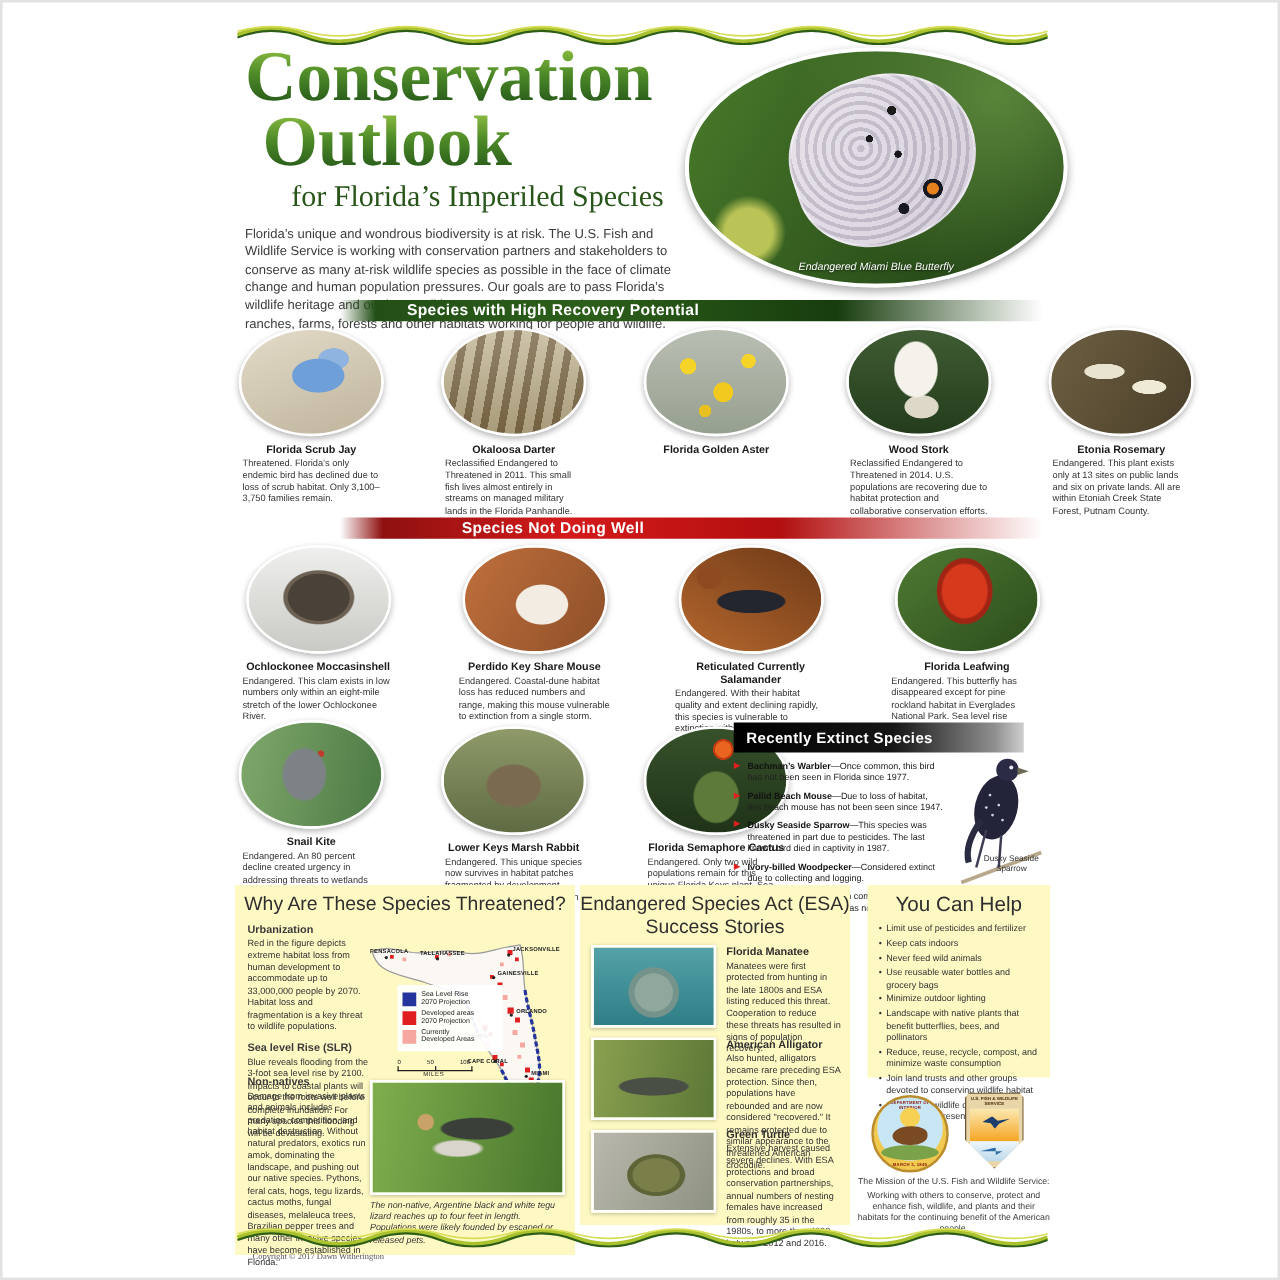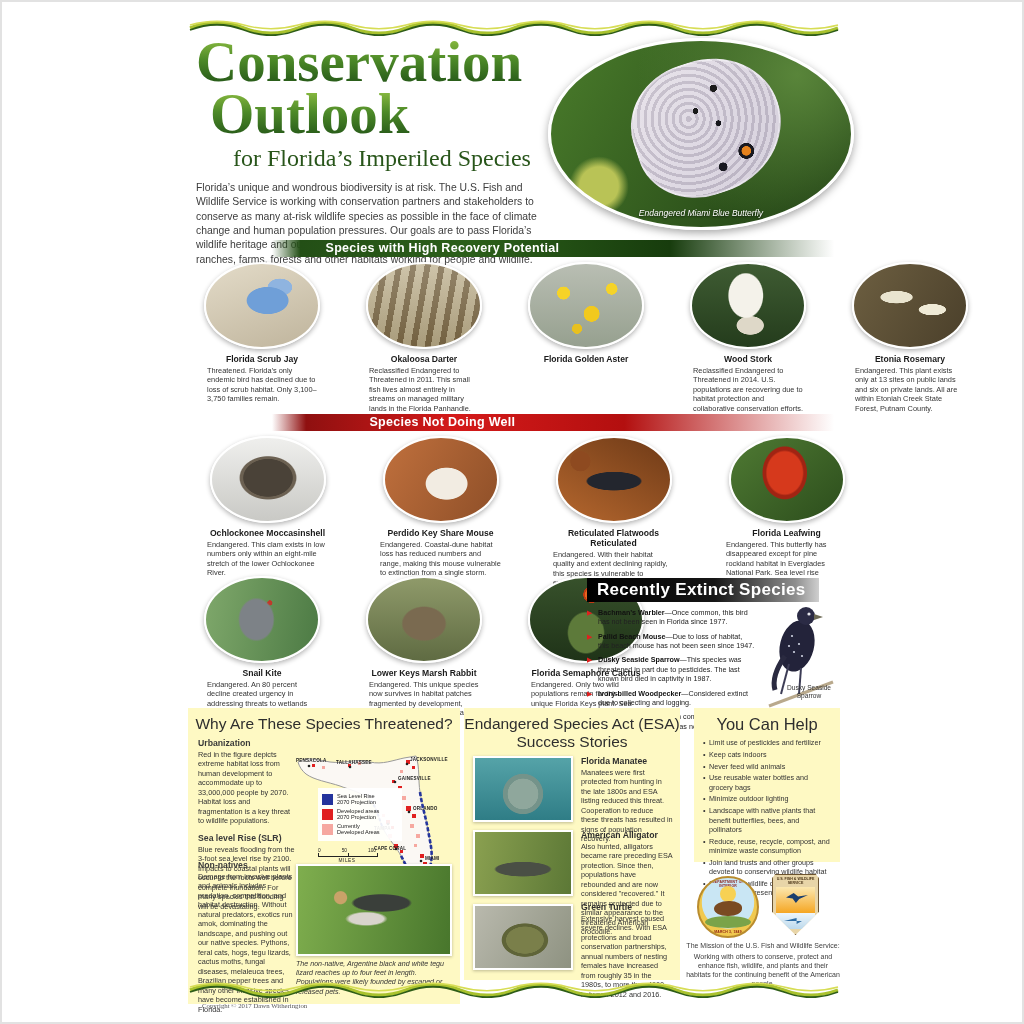--- a/index.html
+++ b/index.html
@@ -20,22 +20,22 @@
     background:radial-gradient(circle 5px at 62% 24%,#1a1a1a 0 70%,transparent 76%),radial-gradient(circle 4px at 46% 36%,#1a1a1a 0 70%,transparent 76%),radial-gradient(circle 4px at 58% 50%,#15151a 0 70%,transparent 76%),radial-gradient(circle 9px at 70% 76%,#e5821e 0 50%,#181820 56% 86%,transparent 90%),radial-gradient(circle 6px at 52% 82%,#181820 0 70%,transparent 76%),repeating-radial-gradient(circle at 40% 40%,rgba(150,142,160,.35) 0 3px,rgba(235,231,238,.35) 3px 7px),linear-gradient(140deg,#e8e3ea,#c9c2d2);}
   .hero-caption{position:absolute;bottom:9px;left:0;width:100%;text-align:center;color:#fff;font-style:italic;font-size:8.5px;text-shadow:0 1px 2px rgba(0,0,0,.7);}
 
   
   .banner{position:absolute;left:84px;width:568px;height:17px;}
   .banner-green{background:linear-gradient(90deg,rgba(34,77,22,0) 0%,#234f16 5%,#2c5f1a 35%,#173c0d 70%,rgba(23,60,13,0) 99%);}
   .banner-red{background:linear-gradient(90deg,rgba(143,16,16,0) 0%,#8f1010 6%,#d41a1a 32%,#b30f0f 62%,rgba(179,15,15,0) 99%);}
   .banner span{position:absolute;left:30%;top:0;transform:translateX(-50%);color:#fff;font-size:12.5px;font-weight:bold;line-height:17px;letter-spacing:.3px;white-space:nowrap;}
 
   
-  .sp-row{position:absolute;left:13px;width:652px;display:flex;gap:40px;}
-  .sp-row3{width:394px;}
+  .sp-row{position:absolute;left:0;width:652px;display:flex;gap:40px;}
+  .sp-row3{width:394px;align-items:center;}
   .sp-card{flex:1 1 0;text-align:center;padding:0 3px;box-sizing:border-box;}
   .sp-oval{width:116px;height:87px;margin:0 auto;border-radius:50%;border:2px solid #fff;box-shadow:0 2px 5px rgba(0,0,0,.3);box-sizing:border-box;}
   .sp-name{font-size:8.6px;font-weight:bold;color:#1a1a1a;margin-top:5px;}
   .sp-desc{font-size:7.4px;line-height:1.27;color:#333;text-align:left;margin-top:2px;padding:0 3px;}
 
   .ph-jay{background:radial-gradient(ellipse 34px 22px at 55% 44%,#6f9fd8 0 60%,transparent 63%),radial-gradient(ellipse 20px 14px at 66% 28%,#8fb4e0 0 60%,transparent 63%),linear-gradient(160deg,#e3dbc8,#bfb49c);}
   .ph-darter{background:repeating-linear-gradient(100deg,rgba(90,70,40,.5) 0 6px,rgba(205,195,165,.45) 6px 14px),linear-gradient(#cfc5ae,#8a7a57);}
   .ph-aster{background:radial-gradient(circle 9px at 30% 35%,#f5d328 0 70%,transparent 74%),radial-gradient(circle 11px at 55% 60%,#f2c91d 0 70%,transparent 74%),radial-gradient(circle 8px at 73% 30%,#f5d328 0 70%,transparent 74%),radial-gradient(circle 7px at 42% 78%,#e8c020 0 70%,transparent 74%),linear-gradient(#b9beb3,#96a08f);}
   .ph-stork{background:radial-gradient(ellipse 28px 36px at 48% 38%,#f4f2ea 0 60%,transparent 64%),radial-gradient(ellipse 22px 15px at 52% 74%,#ded8c8 0 60%,transparent 64%),linear-gradient(#3f5c33,#243c1c);}
   .ph-rosemary{background:radial-gradient(ellipse 26px 10px at 38% 40%,#e9e4cf 0 60%,transparent 64%),radial-gradient(ellipse 22px 9px at 70% 55%,#efead6 0 60%,transparent 64%),linear-gradient(120deg,#6d5f41,#4a3f2a);}
@@ -43,21 +43,21 @@
   .ph-mouse{background:radial-gradient(ellipse 34px 26px at 55% 55%,#f2ece2 0 60%,transparent 63%),radial-gradient(circle 5px at 47% 42%,#2b2b2b 0 70%,transparent 76%),linear-gradient(120deg,#c0703d,#8e4f28);}
   .ph-salamander{background:radial-gradient(ellipse 44px 15px at 50% 52%,#23262e 0 60%,transparent 64%),radial-gradient(circle 14px at 20% 28%,#8e4a20 0 70%,transparent 74%),linear-gradient(30deg,#b5672e,#6e3a17);}
   .ph-leafwing{background:radial-gradient(ellipse 32px 38px at 48% 42%,#d6391c 0 55%,#a02413 60% 68%,transparent 71%),linear-gradient(140deg,#4f7a33,#2c4d1c);}
   .ph-gsparrow{background:radial-gradient(ellipse 22px 30px at 55% 55%,#8a7353 0 55%,transparent 61%),radial-gradient(circle 8px at 57% 28%,#6d5a3e 0 70%,transparent 75%),linear-gradient(#c2a964,#a38a4c);}
   .ph-kite{background:radial-gradient(ellipse 30px 36px at 45% 50%,#7d8287 0 55%,transparent 61%),radial-gradient(circle 4px at 57% 30%,#c0392b 0 60%,transparent 70%),linear-gradient(100deg,#7fa86b,#4c7a44);}
   .ph-rabbit{background:radial-gradient(ellipse 36px 28px at 50% 55%,#7a6a50 0 58%,transparent 63%),linear-gradient(#8f9a6a,#5f6b42);}
   .ph-cactus{background:radial-gradient(circle 11px at 55% 20%,#e8641f 0 58%,#c23a12 62% 74%,transparent 77%),radial-gradient(ellipse 30px 34px at 50% 66%,#5d7a3a 0 58%,transparent 63%),linear-gradient(#37512b,#1f3318);}
 
   
   .extinct{position:absolute;left:399px;top:576px;width:253px;}
-  .extinct-header{height:24px;line-height:24px;padding-left:10px;color:#fff;font-size:17px;font-weight:bold;letter-spacing:.3px;background:linear-gradient(90deg,#000,#161616 55%,#8f8f8f 90%,#cfcfcf 100%);width:232px;box-sizing:border-box;}
+  .extinct-header{height:24px;line-height:24px;padding-left:10px;color:#fff;font-size:12px;font-weight:bold;letter-spacing:.3px;background:linear-gradient(90deg,#000,#161616 55%,#8f8f8f 90%,#cfcfcf 100%);width:232px;box-sizing:border-box;}
   .extinct-body{position:relative;margin-top:6px;}
   .extinct-list{width:168px;}
   .ext-item{margin-bottom:5px;font-size:7.2px;line-height:1.3;color:#222;padding-left:11px;position:relative;}
   .ext-arrow{position:absolute;left:0;top:0;color:#e0201f;font-size:7px;}
   .ext-name{font-weight:bold;color:#111;}
   .sparrow-art{position:absolute;left:172px;top:-14px;width:82px;height:118px;}
   .sparrow-cap{position:absolute;left:196px;top:76px;width:52px;font-size:6.6px;color:#333;text-align:center;line-height:1.25;}
 
   
   .panel{position:absolute;top:706px;background:#fef9c3;}
@@ -177,21 +177,21 @@
         <div class="sp-name">Ochlockonee Moccasinshell</div>
         <div class="sp-desc">Endangered. This clam exists in low numbers only within an eight-mile stretch of the lower Ochlockonee River.</div>
       </div>
       <div class="sp-card">
         <div class="sp-oval ph-mouse"></div>
         <div class="sp-name">Perdido Key Share Mouse</div>
         <div class="sp-desc">Endangered. Coastal-dune habitat loss has reduced numbers and range, making this mouse vulnerable to extinction from a single storm.</div>
       </div>
       <div class="sp-card">
         <div class="sp-oval ph-salamander"></div>
-        <div class="sp-name">Reticulated Flatwoods Reticulated</div>
+        <div class="sp-name">Reticulated Currently Salamander</div>
         <div class="sp-desc">Endangered. With their habitat quality and extent declining rapidly, this species is vulnerable to extinction without immediate action.</div>
       </div>
       <div class="sp-card">
         <div class="sp-oval ph-leafwing"></div>
         <div class="sp-name">Florida Leafwing</div>
         <div class="sp-desc">Endangered. This butterfly has disappeared except for pine rockland habitat in Everglades National Park. Sea level rise threatens extinction.</div>
       </div>
     </div>
 
     <div class="sp-row sp-row3" style="top:574px;">

